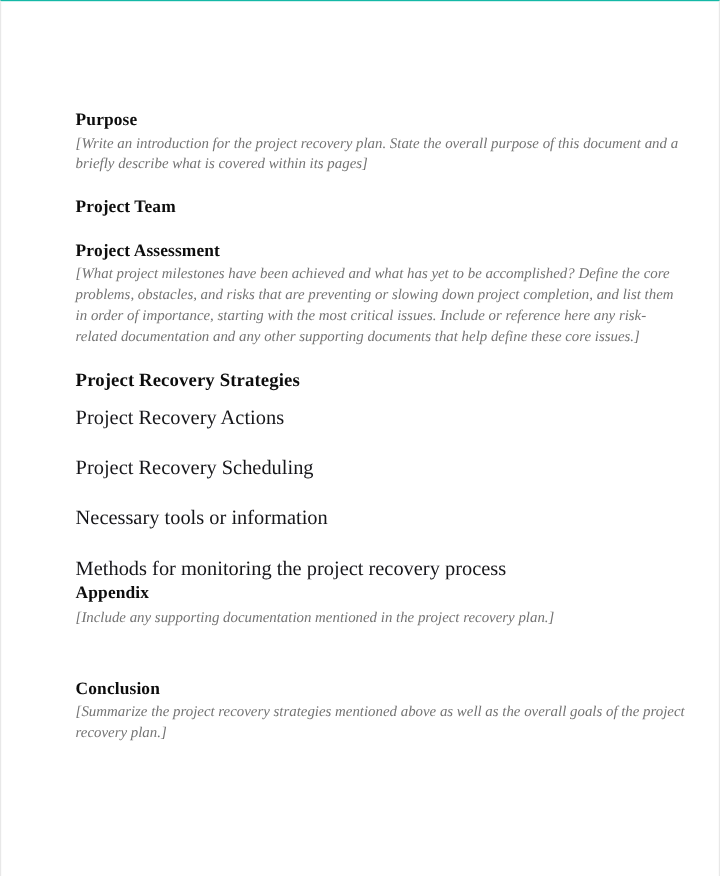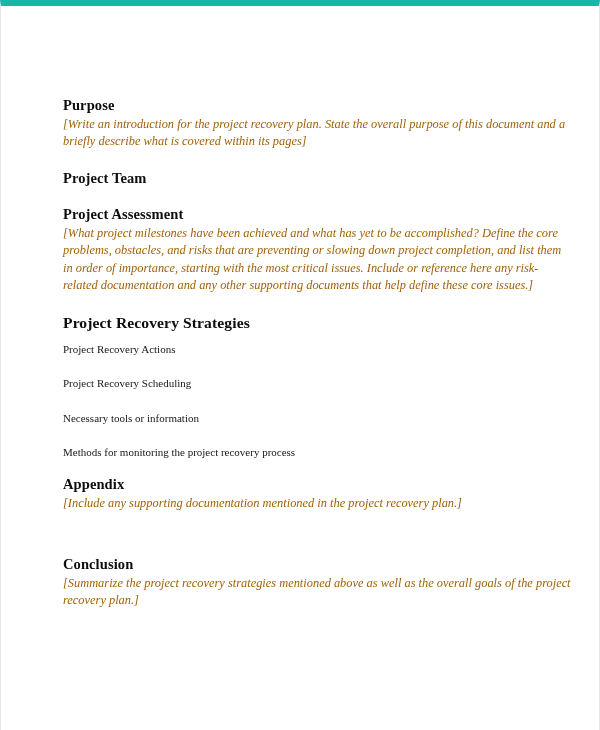--- a/index.html
+++ b/index.html
@@ -15,21 +15,21 @@
     overflow: hidden;
   }
   .page {
     position: relative;
     box-sizing: border-box;
     width: 600px;
     height: 730px;
     background: #ffffff;
     border-left: 1px solid #e8e8e8;
     border-right: 1px solid #e8e8e8;
-    border-top: 6px solid #14b8a6;
+    border-top: 1px solid #14b8a6;
     padding: 90px 30px 0 62px;
   }
   .doc {
     width: 510px;
   }
   .section {
     margin: 0 0 18px 0;
   }
   h2.heading {
     font-family: "Liberation Serif", "DejaVu Serif", serif;
@@ -42,43 +42,43 @@
   }
   h2.heading.large {
     font-size: 15.6px;
     margin-bottom: 4px;
   }
   p.body {
     font-style: italic;
     font-size: 12.4px;
     line-height: 1.40;
     margin: 0;
-    color: #a16207;
+    color: #737373;
     text-align: left;
   }
   ul.strategy-list {
     list-style: none;
     margin: 10px 0 0 0;
     padding: 0;
   }
   ul.strategy-list li {
-    font-size: 11px;
+    font-size: 17px;
     line-height: 1.3;
     margin: 0 0 20px 0;
     color: #16161a;
     font-style: normal;
   }
   ul.strategy-list li:last-child {
     margin-bottom: 0;
   }
   .gap-before-conclusion {
     margin-top: 42px;
   }
   .strategies-block {
-    margin-bottom: 16px;
+    margin-bottom: 0;
   }
 </style>
 </head>
 <body>
 
 <div class="page">
   <div class="doc">
 
     <div class="section">
       <h2 class="heading">Purpose</h2>

